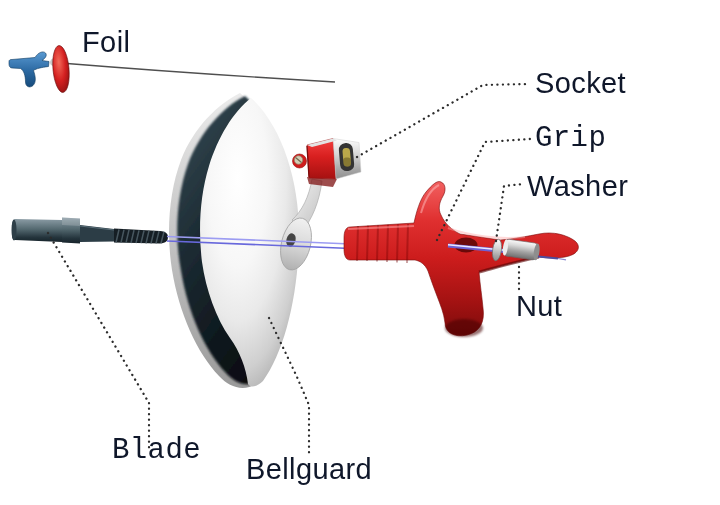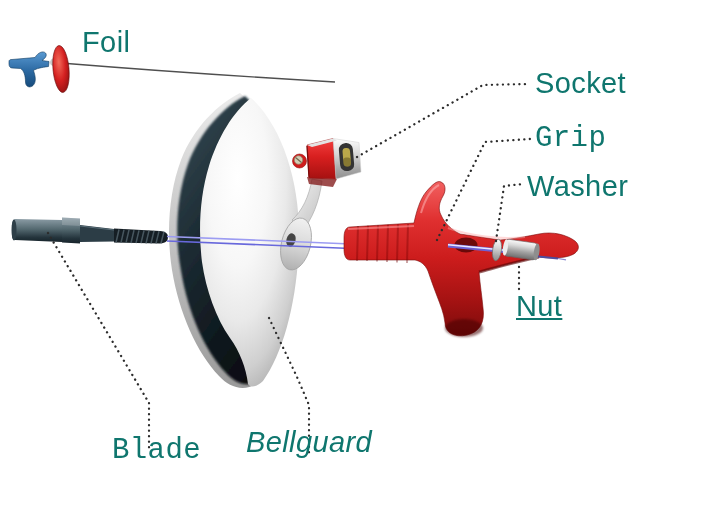--- a/index.html
+++ b/index.html
@@ -7,32 +7,32 @@
     width:720px;height:505px;position:relative;overflow:hidden;
     background:#ffffff;
     font-family:"Liberation Sans","DejaVu Sans",sans-serif;
   }
   #stage{position:absolute;left:0;top:0;width:720px;height:505px;}
   .part-label{
     position:absolute;
     font-size:29px;
     line-height:1;
     letter-spacing:0.4px;
-    color:#0f766e;
+    color:#0f172a;
     font-weight:400;
     white-space:nowrap;
     user-select:none;
   }
   .lbl-foil     {left:82px;  top:28px;}
   .lbl-socket   {left:535px; top:69px;}
   .lbl-grip     {left:535px; top:124px;font-family:Liberation Mono, monospace;}
   .lbl-washer   {left:527px; top:166px;margin-top:6px;}
-  .lbl-nut      {left:516px; top:292px;text-decoration:underline;}
+  .lbl-nut      {left:516px; top:292px;}
   .lbl-blade    {left:112px; top:436px;font-family:Liberation Mono, monospace;}
-  .lbl-bellguard{left:246px; top:428px;font-style:italic;}
+  .lbl-bellguard{left:246px; top:455px;}
 </style>
 </head>
 <body>
 
 <svg id="stage" viewBox="0 0 720 505" xmlns="http://www.w3.org/2000/svg" aria-hidden="true">
   <defs>
     <linearGradient id="gBellRim" x1="0" y1="0" x2="0" y2="1">
       <stop offset="0" stop-color="#ececec"></stop>
         <stop offset="1" stop-color="#9a9a9a"></stop>
     </linearGradient>

